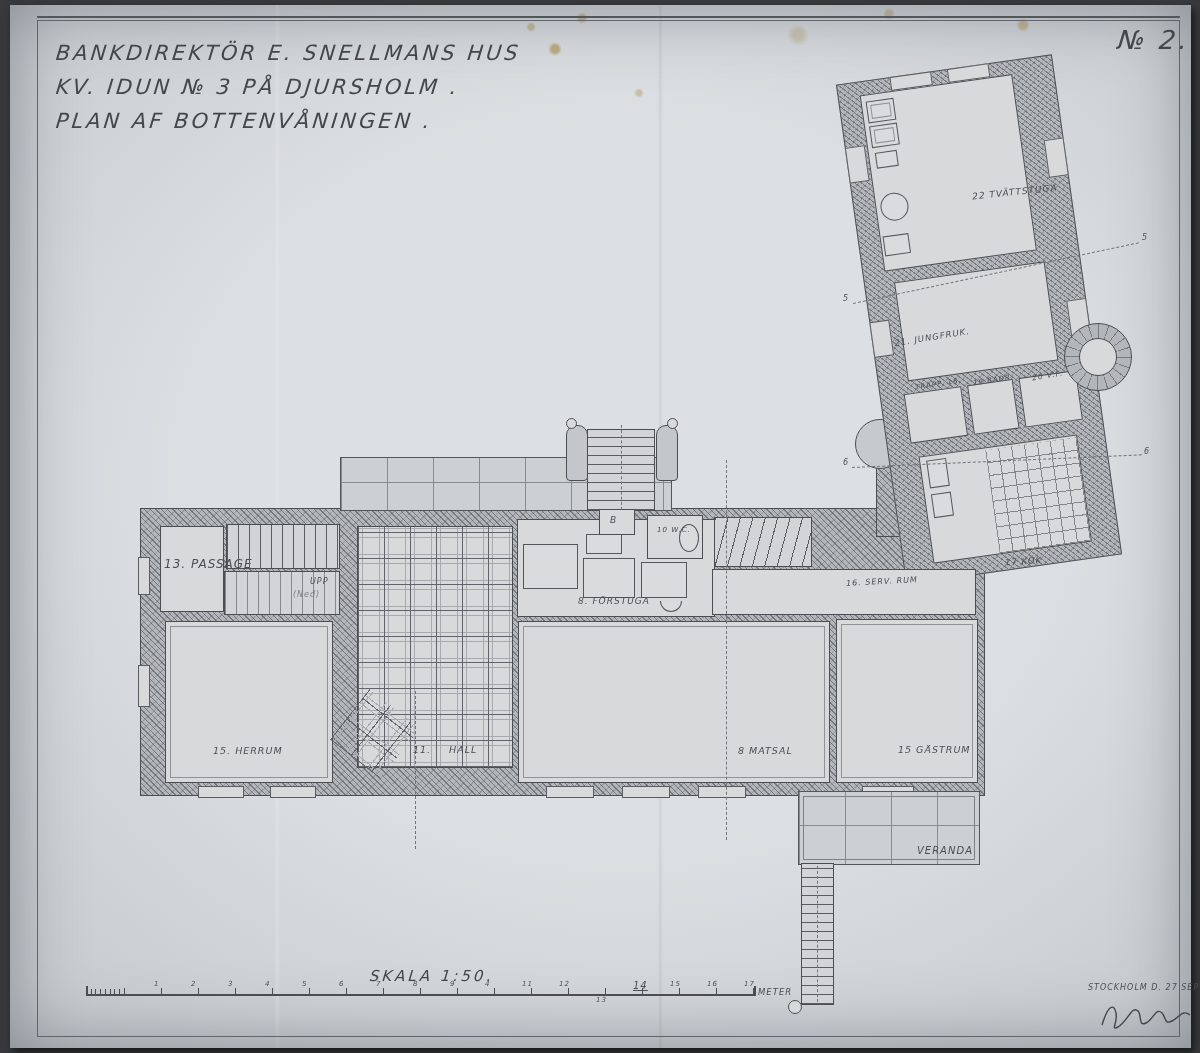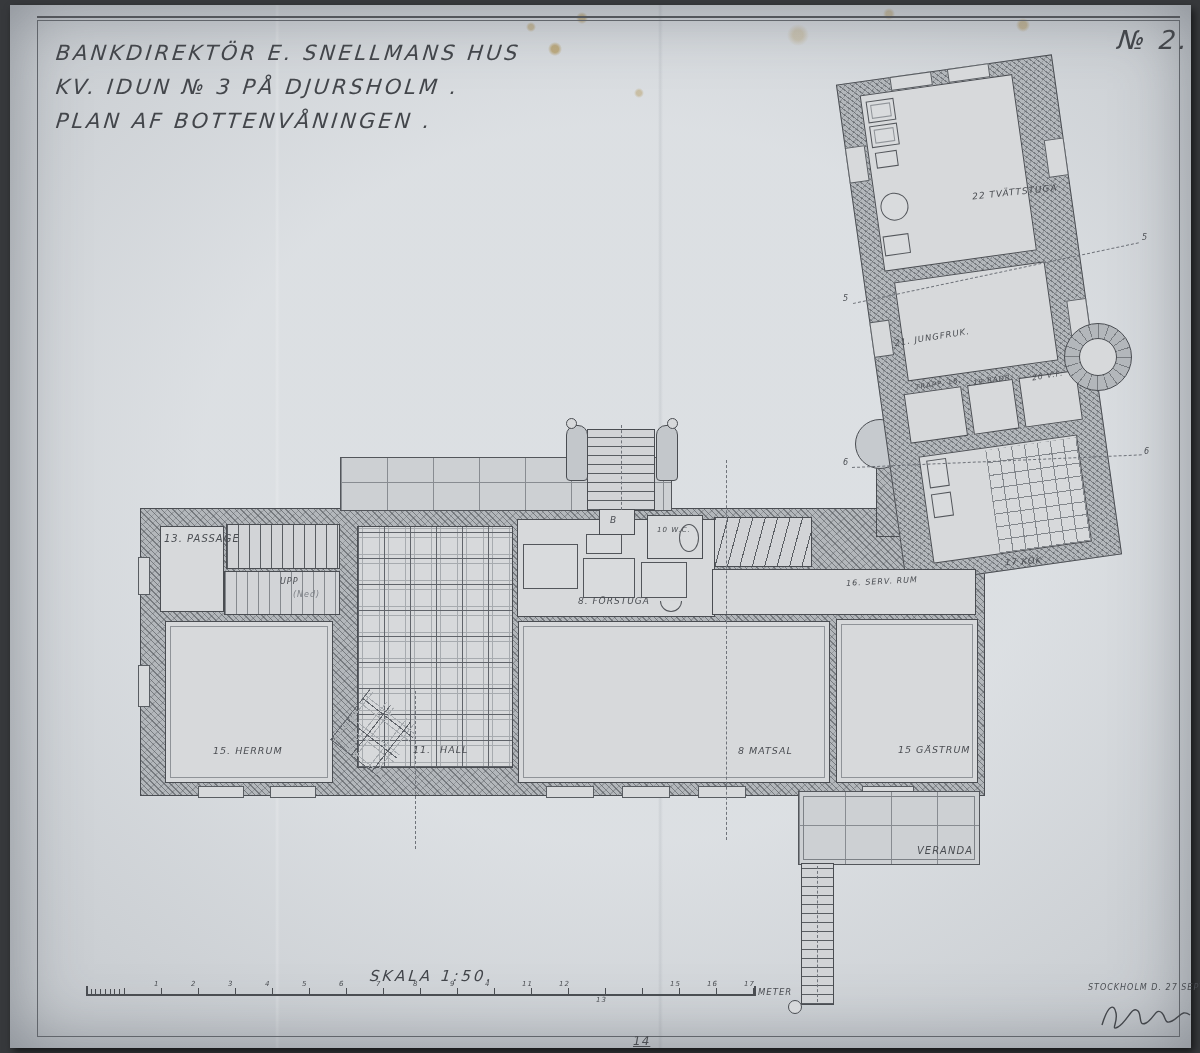--- a/index.html
+++ b/index.html
@@ -166,26 +166,26 @@
     <div class="stairh" style="left:791px;top:858px;width:33px;height:142px;"></div>
     <div class="dashv" style="left:807px;top:861px;height:136px;"></div>
     <div class="vcirc" style="left:778px;top:995px;width:14px;height:14px;"></div>
 
     <div class="dashv" style="left:716px;top:455px;height:380px;"></div>
     <div class="dashv" style="left:405px;top:686px;height:158px;"></div>
     <div class="dashv" style="left:611px;top:420px;height:85px;"></div>
     <div class="dashh" style="left:843px;top:298px;width:292px;transform:rotate(-12deg);transform-origin:left top;"></div>
     <div class="dashh" style="left:842px;top:462px;width:290px;transform:rotate(-2.5deg);transform-origin:left top;"></div>
 
-    <div class="lbl" style="left:154px;top:528px;font-size:10px;">13. PASSAGE</div>
-    <div class="lbl" style="left:270px;top:572px;font-size:8px;">UPP</div>
+    <div class="lbl" style="left:154px;top:552px;font-size:12px;">13. PASSAGE</div>
+    <div class="lbl" style="left:300px;top:572px;font-size:8px;">UPP</div>
     <div class="lbl" style="left:283px;top:585px;font-size:8px;color:#7b7f85;">(Ned)</div>
     <div class="lbl" style="left:203px;top:740px;">15. HERRUM</div>
     <div class="lbl" style="left:403px;top:739px;">11.</div>
-    <div class="lbl" style="left:430px;top:739px;">HALL</div>
+    <div class="lbl" style="left:430px;top:739px;padding-left:9px;">HALL</div>
     <div class="lbl" style="left:568px;top:591px;font-size:9px;">8. FÖRSTUGA</div>
     <div class="lbl" style="left:600px;top:510px;font-size:9px;">B</div>
     <div class="lbl" style="left:647px;top:521px;font-size:7px;">10 W.C.</div>
     <div class="lbl" style="left:728px;top:740px;">8  MATSAL</div>
     <div class="lbl" style="left:888px;top:739px;">15  GÄSTRUM</div>
     <div class="lbl" style="left:836px;top:572px;font-size:8px;transform:rotate(-3deg);">16. SERV. RUM</div>
     <div class="lbl" style="left:995px;top:551px;font-size:8.5px;transform:rotate(-4deg);">17  KÖK</div>
     <div class="lbl" style="left:905px;top:375px;font-size:7px;transform:rotate(-9deg);">TRAPP. 18.</div>
     <div class="lbl" style="left:963px;top:371px;font-size:7px;transform:rotate(-9deg);">19 BADR.</div>
     <div class="lbl" style="left:1022px;top:366px;font-size:7.5px;transform:rotate(-9deg);">20 V.F.</div>
@@ -212,21 +212,21 @@
     <div class="lbl" style="left:255px;top:975px;font-size:7px;">4</div>
     <div class="lbl" style="left:292px;top:975px;font-size:7px;">5</div>
     <div class="lbl" style="left:329px;top:975px;font-size:7px;">6</div>
     <div class="lbl" style="left:366px;top:975px;font-size:7px;">7</div>
     <div class="lbl" style="left:403px;top:975px;font-size:7px;">8</div>
     <div class="lbl" style="left:440px;top:975px;font-size:7px;">9</div>
     <div class="lbl" style="left:475px;top:975px;font-size:7px;">4</div>
     <div class="lbl" style="left:512px;top:975px;font-size:7px;">11</div>
     <div class="lbl" style="left:549px;top:975px;font-size:7px;">12</div>
     <div class="lbl" style="left:586px;top:975px;font-size:7px;margin-top:16px;">13</div>
-    <div class="lbl" style="left:623px;top:1029px;font-size:12px;text-decoration:underline;">14</div>
+    <div class="lbl" style="left:623px;top:975px;font-size:10px;text-decoration:underline;">14</div>
     <div class="lbl" style="left:660px;top:975px;font-size:7px;">15</div>
     <div class="lbl" style="left:697px;top:975px;font-size:7px;">16</div>
     <div class="lbl" style="left:734px;top:975px;font-size:7px;">17</div>
     <div class="lbl" style="left:748px;top:982px;font-size:8.5px;">METER</div>
   </div>
 
   <div class="lbl" style="left:1078px;top:978px;font-size:8px;">STOCKHOLM D. 27 SEPT. 97.</div>
   <div class="sig">
     <svg width="100" height="36" viewBox="0 0 100 36">
       <path d="M4 28 C10 8, 16 6, 18 16 C20 26, 12 34, 20 30 C30 24, 34 8, 40 14 C44 18, 40 30, 48 26 C56 22, 58 10, 64 16 C68 20, 66 28, 74 24 C82 20, 84 12, 92 18" stroke="#43464b" fill="none" stroke-width="1.4"></path>

